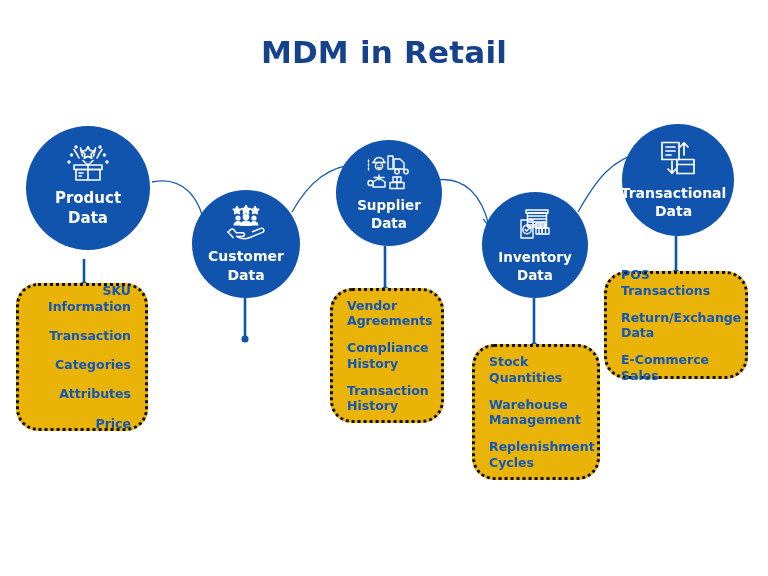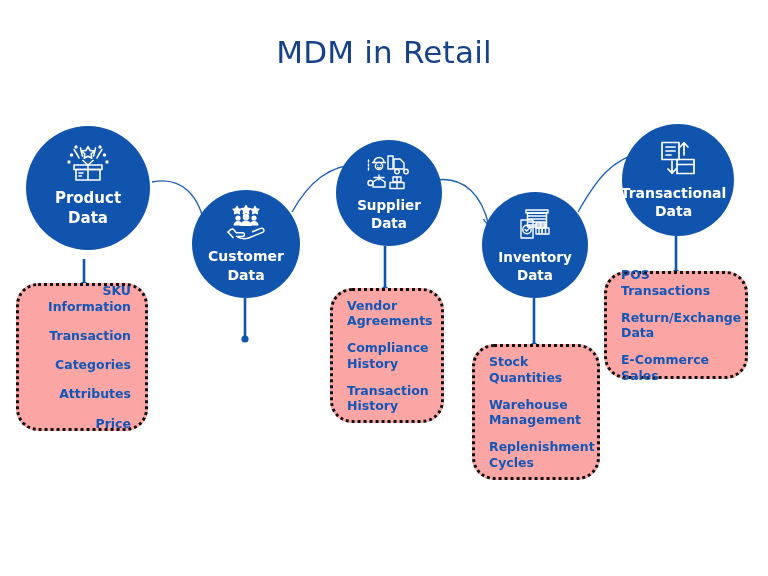--- a/index.html
+++ b/index.html
@@ -23,21 +23,21 @@
   }
 
   
   #title {
     position: absolute;
     top: 34px;
     left: 0;
     width: 768px;
     text-align: center;
     font-size: 31px;
-    font-weight: normal;
+    font-weight: bold;
     color: #16428c;
     letter-spacing: 0.2px;
   }
 
   
   #connectors {
     position: absolute;
     top: 0; left: 0;
     width: 768px;
     height: 576px;
@@ -83,21 +83,21 @@
 
   
   #node-transact .node-label { width: 130px; margin-left: -9px; }
 
   
   .listbox {
     position: absolute;
     box-sizing: border-box;
     border: 3px dotted #111111;
     border-radius: 22px;
-    background: #fca5a5;
+    background: #eab308;
     padding: 12px 14px;
     display: flex;
     flex-direction: column;
     justify-content: center;
   }
   .list-item {
     color: #1257b8;
     font-weight: bold;
     font-size: 12.5px;
     line-height: 1.22;

